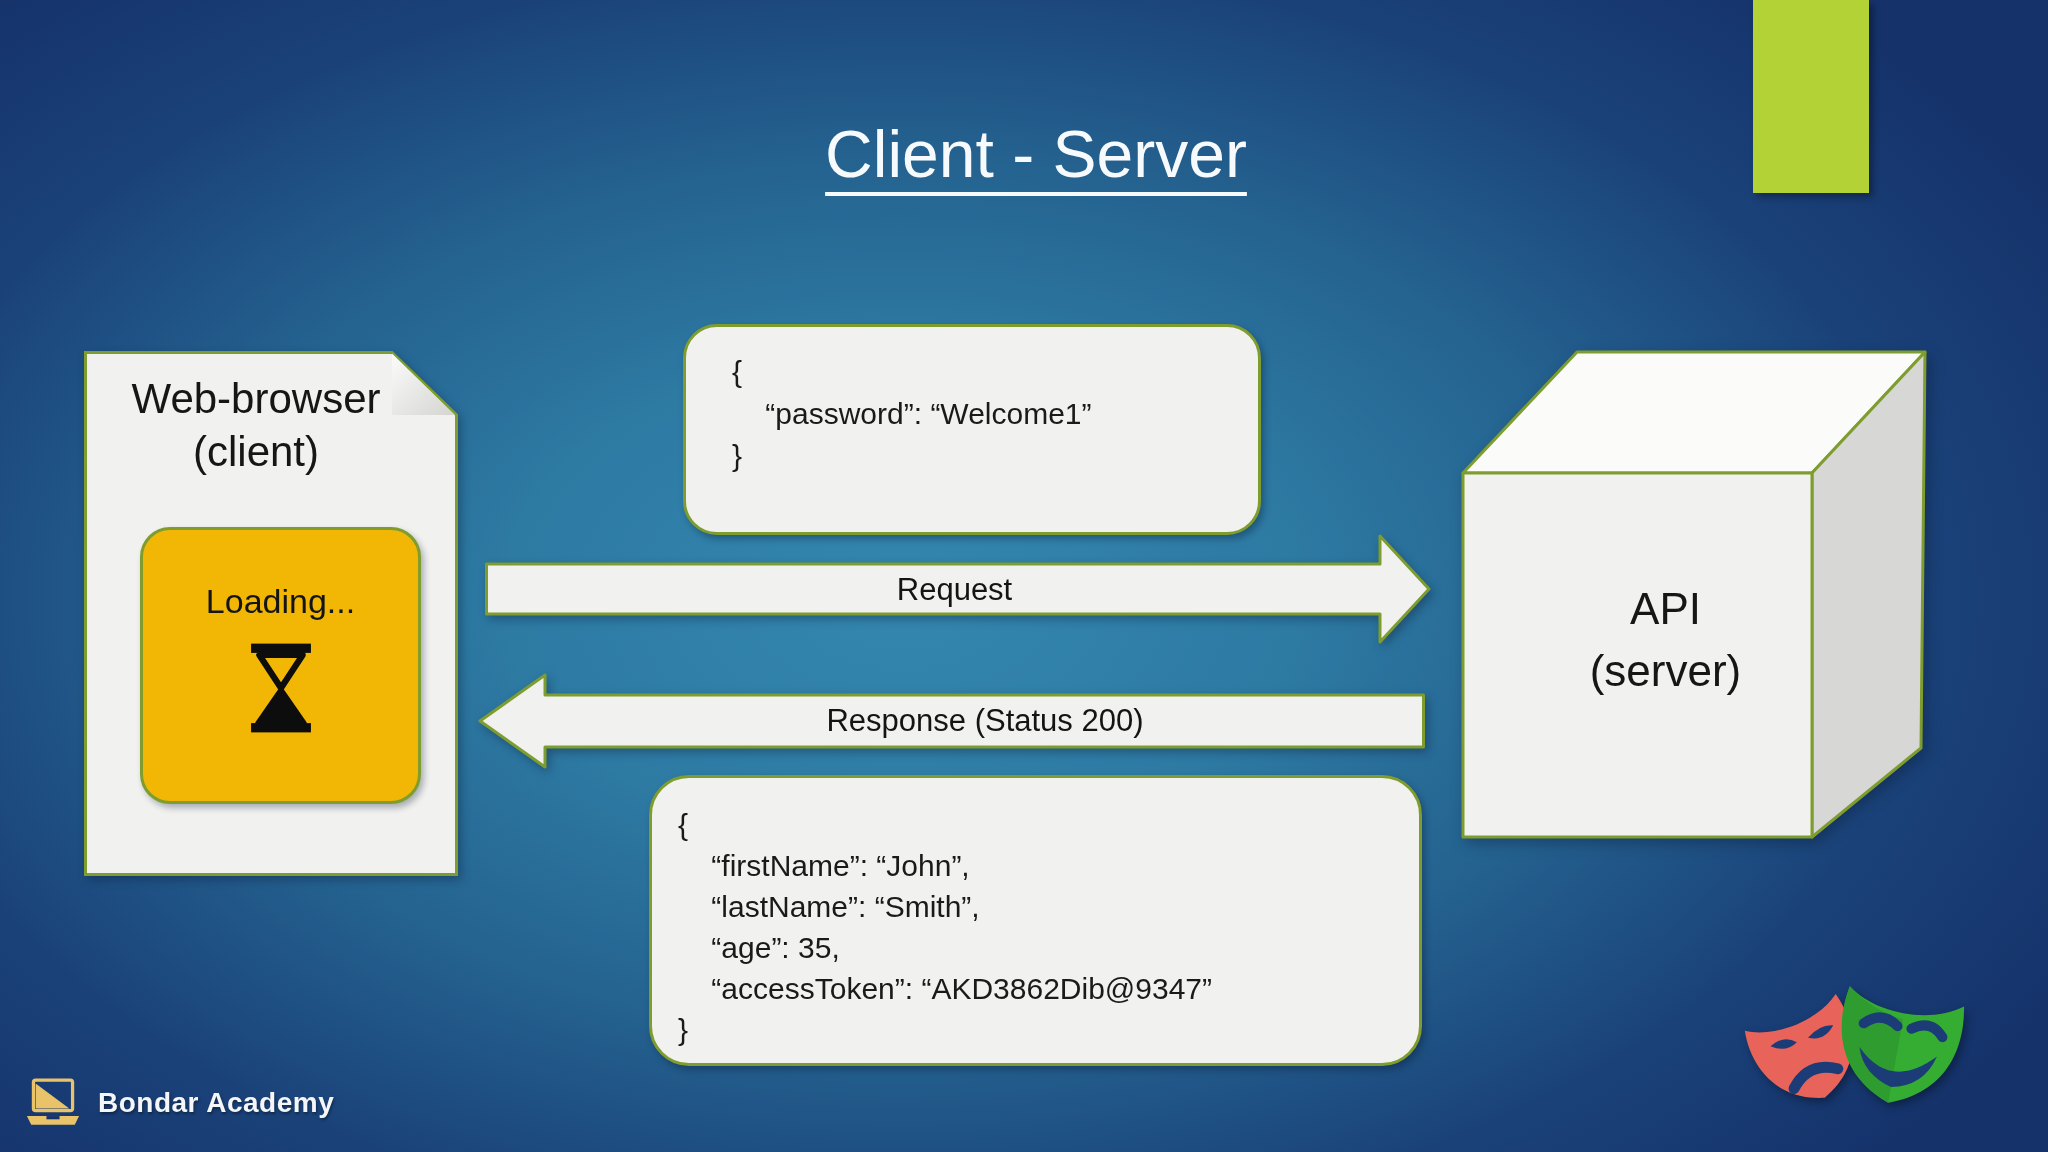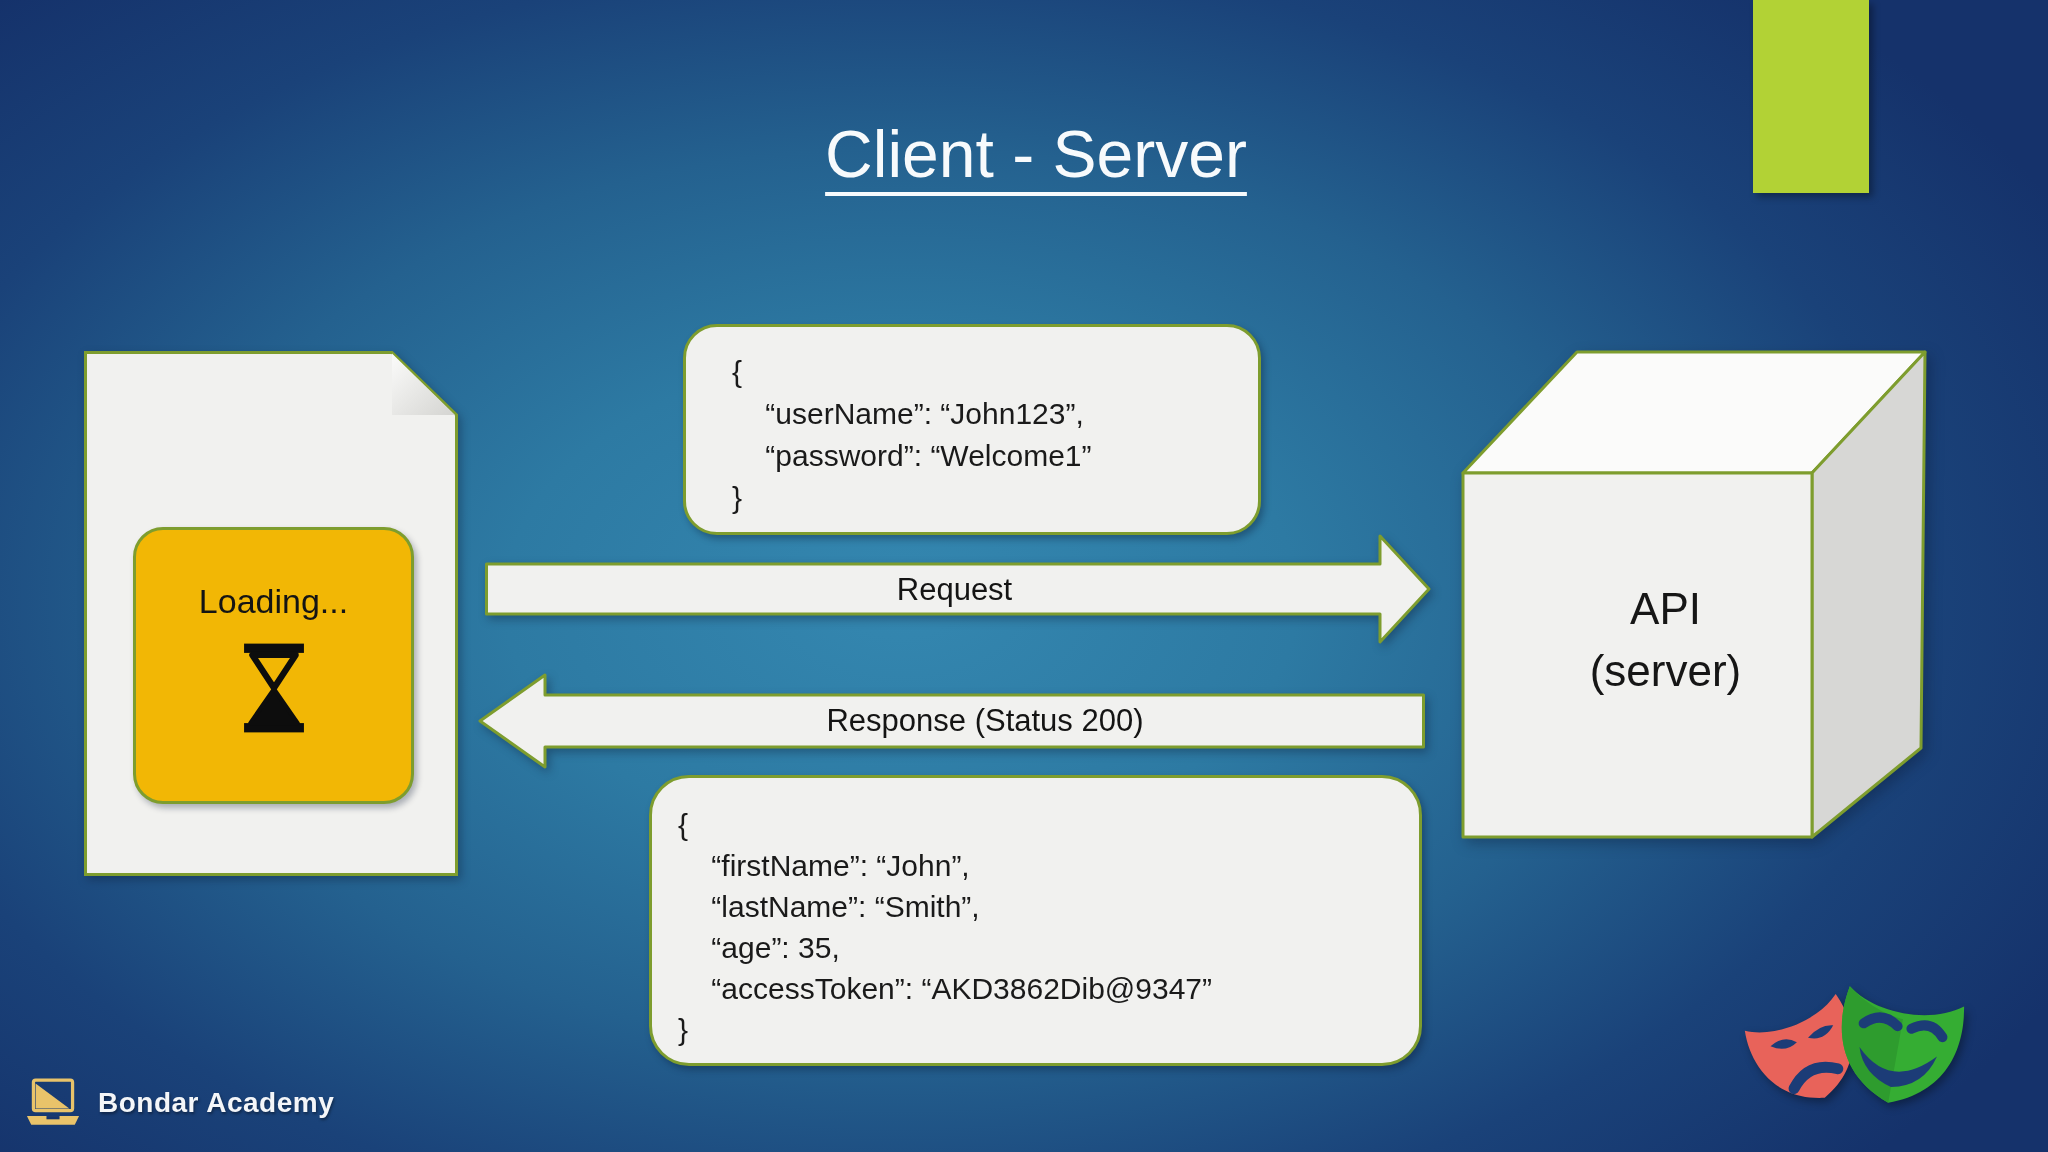--- a/index.html
+++ b/index.html
@@ -19,21 +19,21 @@
   .lime-bar{position:absolute;left:1753px;top:0;width:116px;height:193px;background:#b2d235;
     box-shadow:4px 4px 7px rgba(0,0,0,.35);}
   
   .browser{position:absolute;left:84px;top:351px;width:374px;height:525px;
     filter:drop-shadow(3px 4px 5px rgba(8,20,45,.35));}
   .browser-label{
     position:absolute;left:84px;top:372px;width:344px;text-align:center;
     font-size:42px;line-height:53px;color:#161616;
   }
   .loading-box{
-    position:absolute;left:133px;top:527px;width:281px;height:277px;
+    position:absolute;left:140px;top:527px;width:281px;height:277px;
     background:#f2b705;border:3px solid #7e9d2e;border-radius:30px;
     box-sizing:border-box;display:flex;flex-direction:column;align-items:center;
     padding-top:52px;gap:22px;box-shadow:3px 4px 6px rgba(8,20,45,.3);
   }
   .loading-label{font-size:34px;color:#141414;}
   
   .payload-box{
     position:absolute;background:#f1f1ef;border:3px solid #7e9d2e;
     box-sizing:border-box;color:#1a1a1a;font-size:30px;
     box-shadow:3px 4px 7px rgba(8,20,45,.35);
@@ -80,34 +80,37 @@
   <svg class="browser" viewBox="0 0 374 525">
     <defs>
       <linearGradient id="foldGrad" x1="0" y1="0" x2="1" y2="1">
         <stop offset="0" stop-color="#fbfbfa"></stop>
         <stop offset="1" stop-color="#d4d4d1"></stop>
       </linearGradient>
     </defs>
     <polygon points="1.5,1.5 308,1.5 372.5,64 372.5,523.5 1.5,523.5" fill="#f1f1ef" stroke="#7e9d2e" stroke-width="3"></polygon>
     <polygon points="308,2.5 371,64 308,64" fill="url(#foldGrad)"></polygon>
   </svg>
+  <div class="browser-label">
+    <div>Web-browser</div>
+    <div>(client)</div>
+  </div>
 
   <div class="loading-box">
     <div class="loading-label">Loading...</div>
     <svg width="64" height="90" viewBox="0 0 62 86">
       <rect x="2" y="0" width="58" height="9" fill="#0d0d0d"></rect>
       <rect x="2" y="77" width="58" height="9" fill="#0d0d0d"></rect>
       <polygon points="10,11 52,11 31,43" fill="#f2b705" stroke="#0d0d0d" stroke-width="6" stroke-linejoin="round"></polygon>
       <polygon points="31,44 54,77 8,77" fill="#0d0d0d" stroke="#0d0d0d" stroke-width="4" stroke-linejoin="round"></polygon>
     </svg>
   </div>
 
   <div class="payload-box request-box">
       <div class="line">{</div>
-      <div class="line">    “userName”: “John123”,</div>
       <div class="line">    “password”: “Welcome1”</div>
       <div class="line">}</div>
     </div>
 
   <svg class="arrow req-arrow" viewBox="0 0 947 112">
     <polygon points="1.5,31 895,31 895,3 944,56 895,109 895,81 1.5,81" fill="#f1f1ef" stroke="#7e9d2e" stroke-width="3" stroke-linejoin="round"></polygon>
   </svg>
   <div class="arrow-label req-label">Request</div>
 
   <svg class="arrow resp-arrow" viewBox="0 0 948 98">

